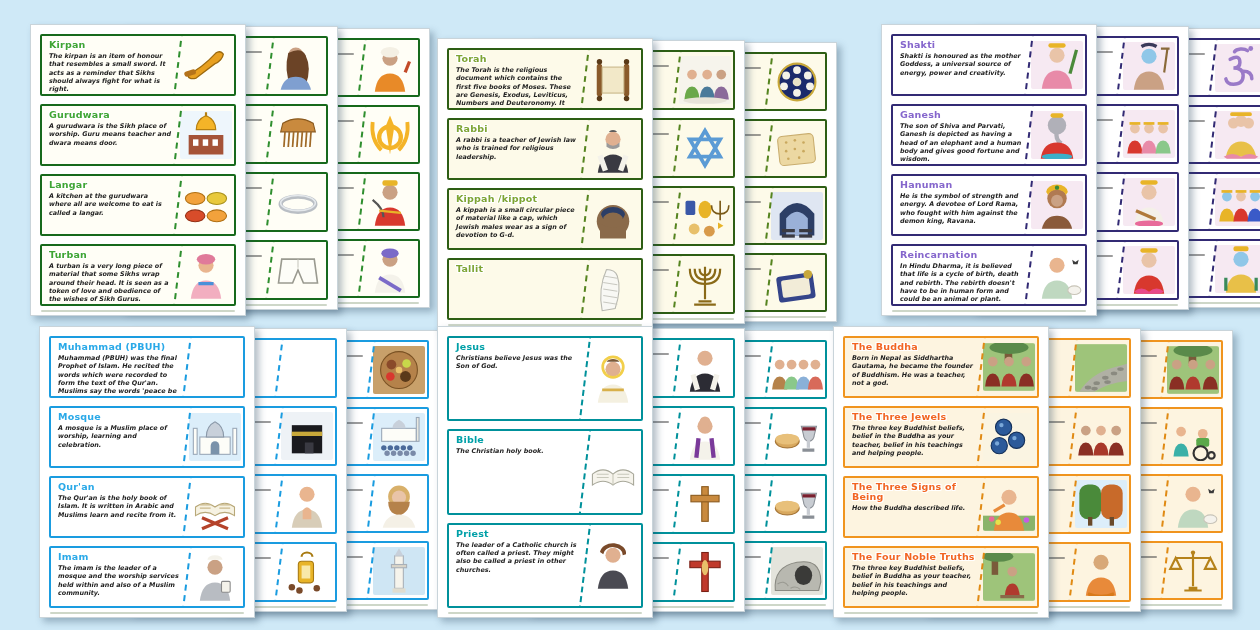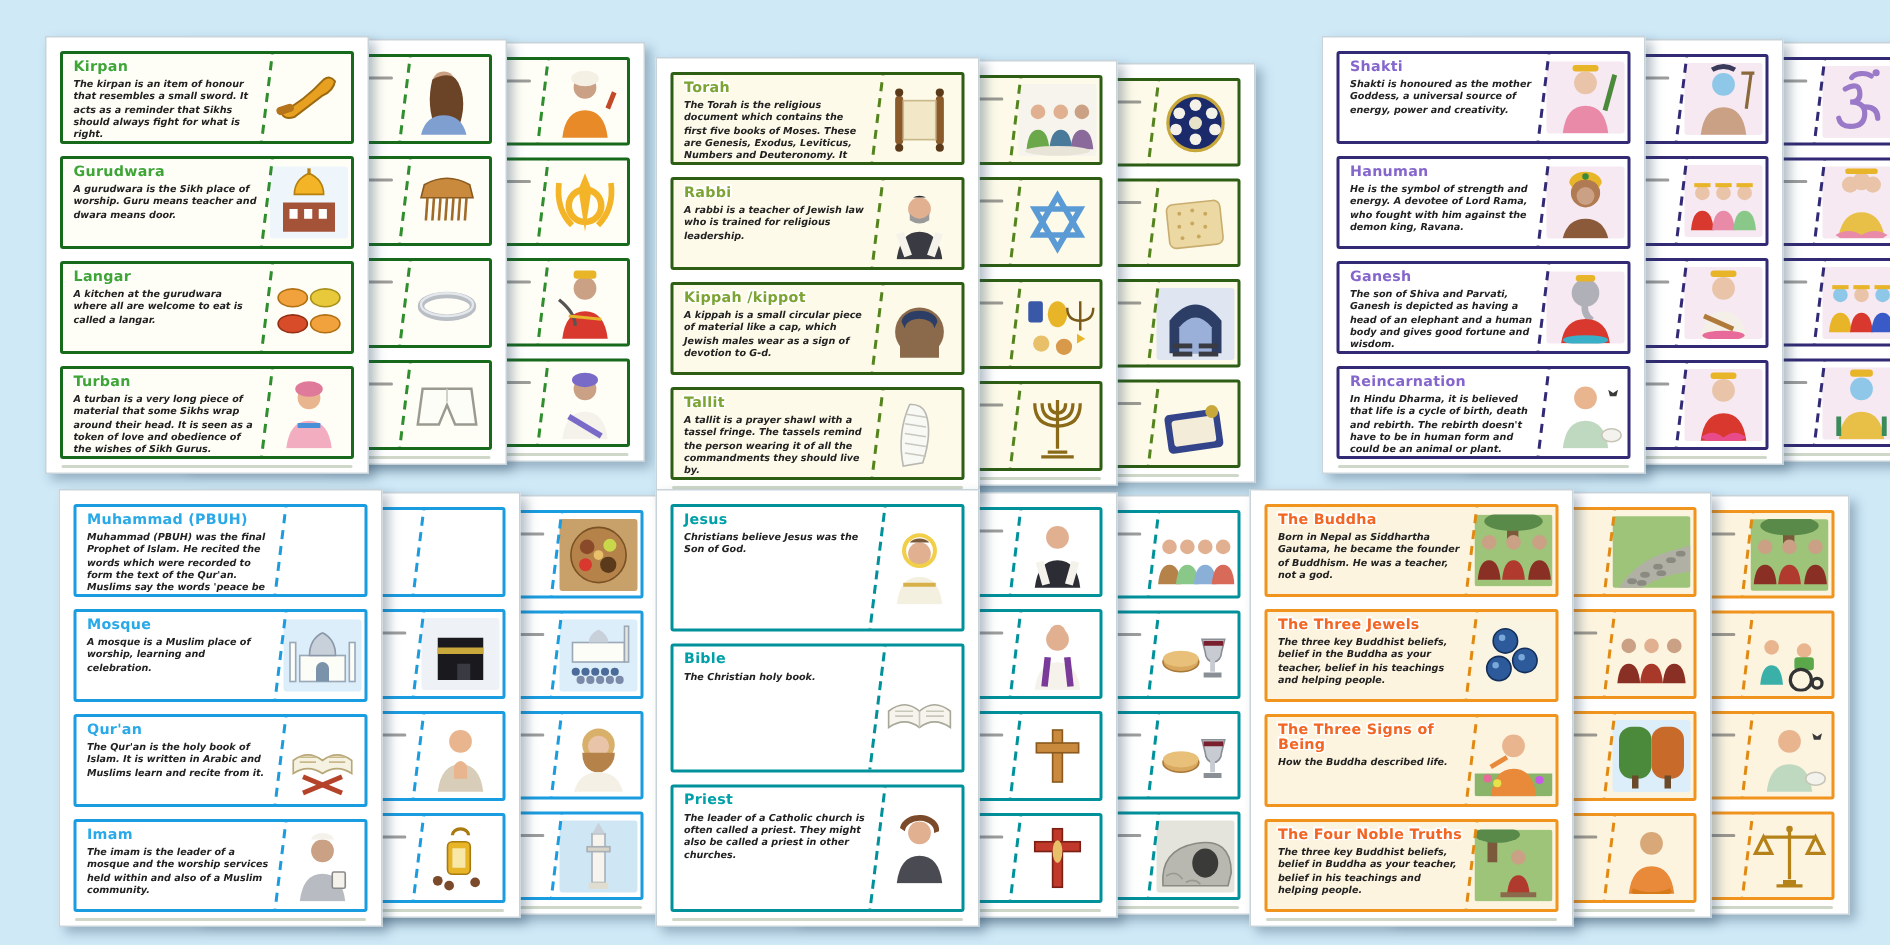--- a/index.html
+++ b/index.html
@@ -516,21 +516,20 @@
               <svg viewBox="0 0 48 44">
                 <circle cx="24" cy="24" r="15" fill="#8a6a4a"></circle>
                 <path d="M13 18 a11 7 0 0 1 22 0 l-2 4 a9 6 0 0 0 -18 0 z" fill="#2c3e66"></path>
                 <path d="M12 26 q12 8 24 0 l0 14 h-24 z" fill="#8a6a4a"></path>
               </svg>
             </div>
           </div>
           <div class="card">
             <div class="card-body">
               <div class="card-title">Tallit</div>
-              <div class="card-text">A tallit is a prayer shawl with a tassel fringe. The tassels remind the person wearing it of all the commandments they should live by.</div>
             </div>
             <div class="divider"></div>
             <div class="icon-area">
               <svg viewBox="0 0 48 44">
                 <path d="M18 4 q8 0 10 6 q4 12 -2 30 l-12 2 q-4 -20 4 -38" fill="#f8f8f4" stroke="#b8b8b0"></path>
                 <g stroke="#c8c8c0" stroke-width="1">
                   <line x1="15" y1="10" x2="28" y2="12"></line>
                   <line x1="15" y1="16" x2="28" y2="18"></line>
                   <line x1="15" y1="22" x2="28" y2="24"></line>
                   <line x1="15" y1="28" x2="28" y2="30"></line>
@@ -725,47 +724,47 @@
               <svg viewBox="0 0 48 44" style="background:#f6e9f2">
                 <circle cx="24" cy="13" r="7" fill="#e9c4a8"></circle>
                 <path d="M10 44 q2 -17 14 -17 t14 17 z" fill="#e88aa8"></path>
                 <rect x="16" y="2" width="16" height="4" rx="2" fill="#e8b428"></rect>
                 <path d="M36 30 l6 -22" stroke="#4a8a3a" stroke-width="3"></path>
               </svg>
             </div>
           </div>
           <div class="card">
             <div class="card-body">
+              <div class="card-title">Ganesh</div>
+              <div class="card-text">The son of Shiva and Parvati, Ganesh is depicted as having a head of an elephant and a human body and gives good fortune and wisdom.</div>
+            </div>
+            <div class="divider"></div>
+            <div class="icon-area">
+              <svg viewBox="0 0 48 44" style="background:#f6e9f2">
+                <circle cx="24" cy="13" r="8.5" fill="#b0b0b8"></circle>
+                <path d="M24 18 q-2 8 4 12" stroke="#b0b0b8" stroke-width="4" fill="none"></path>
+                <rect x="18" y="2" width="12" height="4" rx="2" fill="#e8b428"></rect>
+                <path d="M9 44 q2 -15 15 -15 t15 15 z" fill="#d8382e"></path>
+                <ellipse cx="24" cy="42" rx="14" ry="3" fill="#3ab0c8"></ellipse>
+              </svg>
+            </div>
+          </div>
+          <div class="card">
+            <div class="card-body">
               <div class="card-title">Hanuman</div>
               <div class="card-text">He is the symbol of strength and energy. A devotee of Lord Rama, who fought with him against the demon king, Ravana.</div>
             </div>
             <div class="divider"></div>
             <div class="icon-area">
               <svg viewBox="0 0 48 44" style="background:#f6e9f2">
                 <circle cx="24" cy="16" r="9" fill="#b07a52"></circle>
                 <circle cx="24" cy="18" r="5.5" fill="#caa184"></circle>
                 <path d="M14 10 a10 7 0 0 1 20 0 l-2 3 a8 5 0 0 0 -16 0 z" fill="#e8b428"></path>
                 <circle cx="24" cy="6" r="2" fill="#3a8a3a"></circle>
                 <path d="M10 44 q3 -12 14 -12 t14 12 z" fill="#8a5a3a"></path>
-              </svg>
-            </div>
-          </div>
-          <div class="card">
-            <div class="card-body">
-              <div class="card-title">Ganesh</div>
-              <div class="card-text">The son of Shiva and Parvati, Ganesh is depicted as having a head of an elephant and a human body and gives good fortune and wisdom.</div>
-            </div>
-            <div class="divider"></div>
-            <div class="icon-area">
-              <svg viewBox="0 0 48 44" style="background:#f6e9f2">
-                <circle cx="24" cy="13" r="8.5" fill="#b0b0b8"></circle>
-                <path d="M24 18 q-2 8 4 12" stroke="#b0b0b8" stroke-width="4" fill="none"></path>
-                <rect x="18" y="2" width="12" height="4" rx="2" fill="#e8b428"></rect>
-                <path d="M9 44 q2 -15 15 -15 t15 15 z" fill="#d8382e"></path>
-                <ellipse cx="24" cy="42" rx="14" ry="3" fill="#3ab0c8"></ellipse>
               </svg>
             </div>
           </div>
           <div class="card">
             <div class="card-body">
               <div class="card-title">Reincarnation</div>
               <div class="card-text">In Hindu Dharma, it is believed that life is a cycle of birth, death and rebirth. The rebirth doesn't have to be in human form and could be an animal or plant.</div>
             </div>
             <div class="divider"></div>
             <div class="icon-area">

